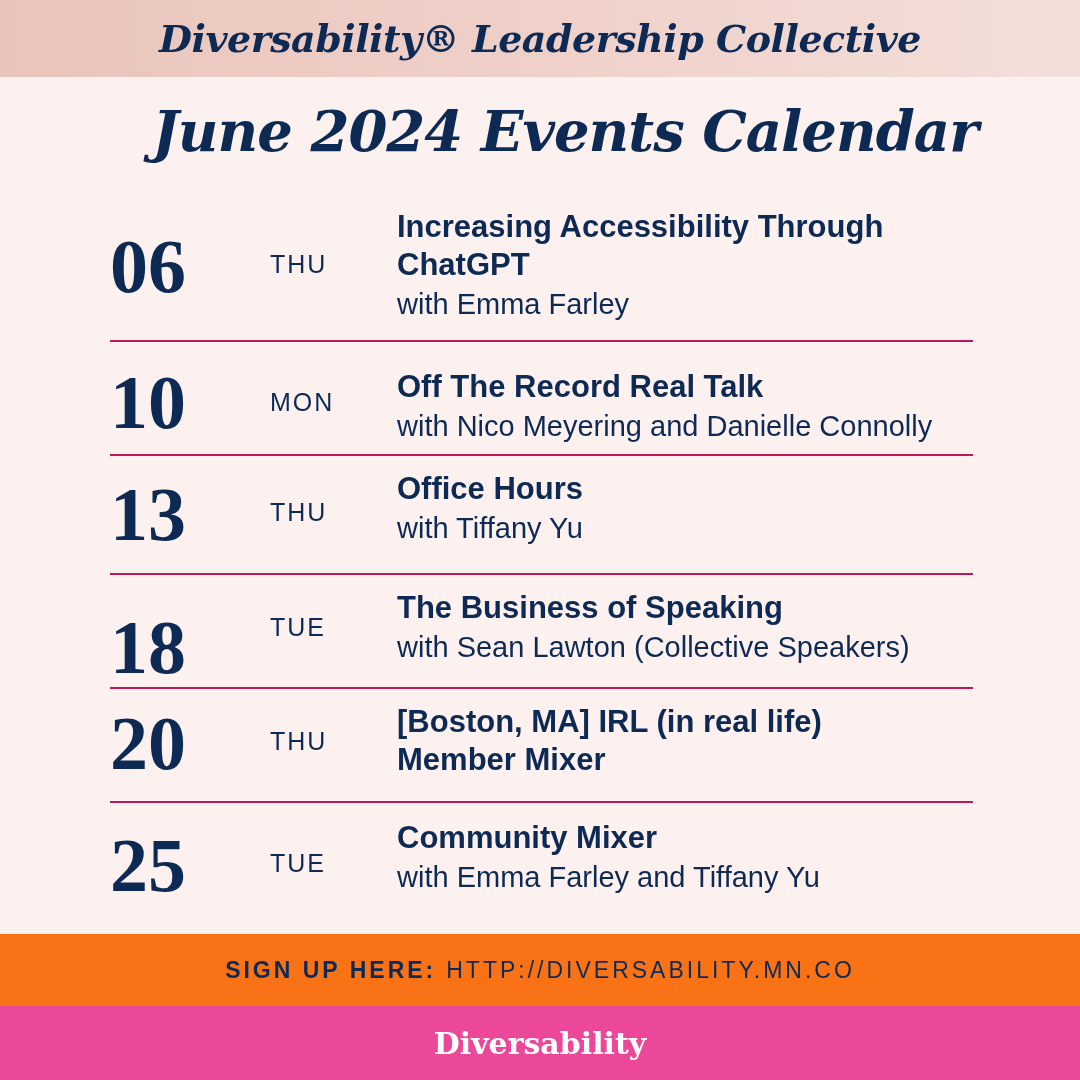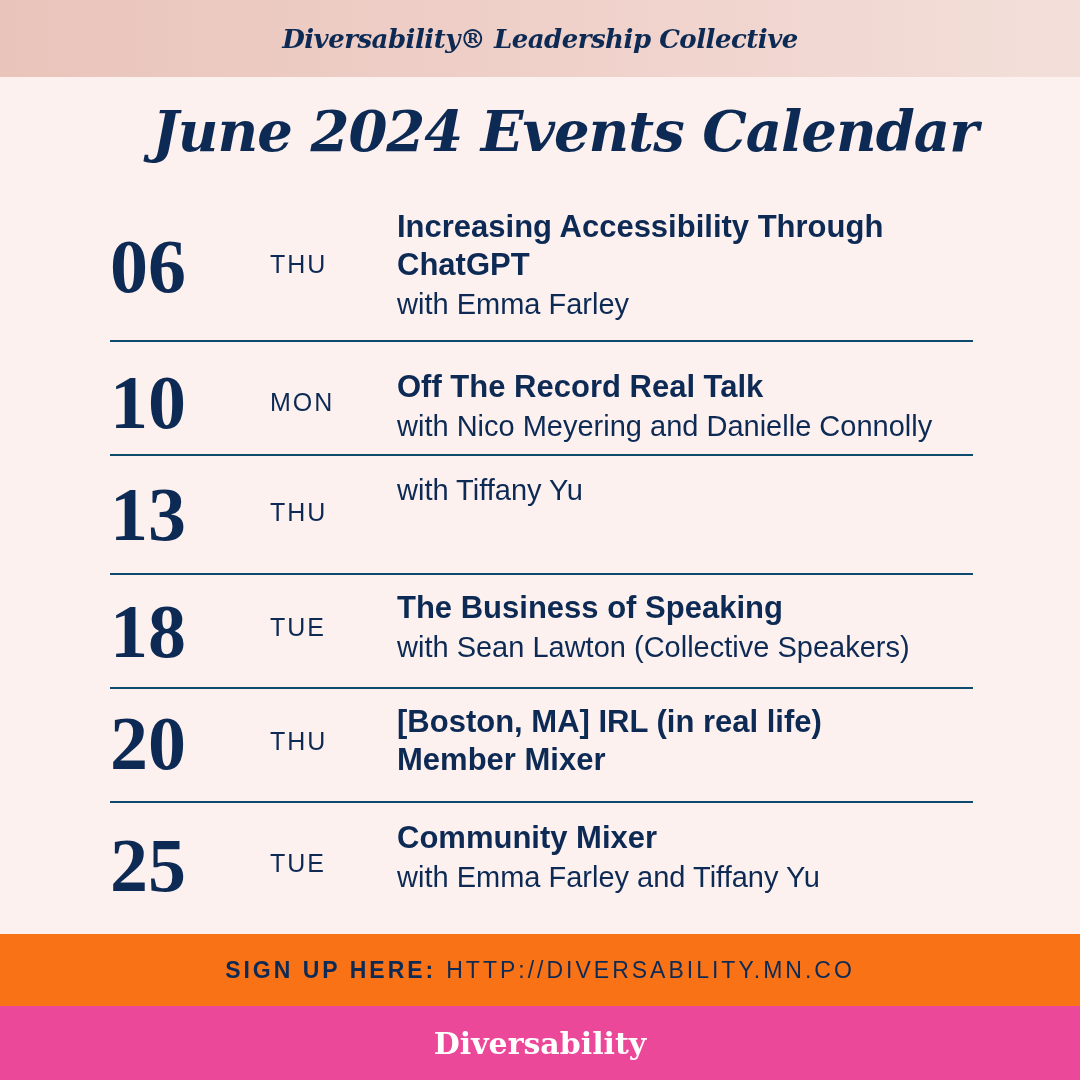--- a/index.html
+++ b/index.html
@@ -1,21 +1,21 @@
 <!DOCTYPE html>
 <html><head>
 <meta charset="utf-8">
 <style>
   html, body { margin:0; padding:0; }
   body { width:1080px; height:1080px; overflow:hidden; background:#fdf1ef; font-family:"Liberation Sans", sans-serif; color:#0d2a55; }
   .top-banner { position:absolute; left:0; top:0; width:1080px; height:77px; background:linear-gradient(90deg,#e9c4bb 0%,#f0d3cc 60%,#f3dfda 100%); display:flex; align-items:center; justify-content:center; }
-  .top-banner span { font-family:"DejaVu Serif", serif; font-style:italic; font-weight:bold; font-size:26px; color:#0d2a55; letter-spacing:-0.5px; }
+  .top-banner span { font-family:"DejaVu Serif", serif; font-style:italic; font-weight:bold; font-size:38px; color:#0d2a55; letter-spacing:-0.5px; }
   .title { position:absolute; left:0; top:98px; width:1080px; text-align:center; font-family:"DejaVu Serif", serif; font-style:italic; font-weight:bold; font-size:56px; color:#0d2a55; letter-spacing:-1px;padding-left:25px; }
   .events { position:absolute; left:110px; top:200px; width:863px; }
-  .event { position:relative; border-bottom:2px solid #0c4a6e; }
+  .event { position:relative; border-bottom:2px solid #be185d; }
   .event:last-child { border-bottom:none; }
   .day-num { position:absolute; left:0; font-family:"Liberation Serif", serif; font-weight:bold; font-size:76px; color:#0d2a55; line-height:1; }
   .dow { position:absolute; left:160px; font-size:25px; letter-spacing:2px; color:#0d2a55; }
   .info { margin-left:287px; }
   .ev-title { font-weight:bold; font-size:31px; line-height:38px; color:#0d2a55; }
   .ev-with { font-size:29px; line-height:40px; color:#0d2a55; }
   .signup { position:absolute; left:0; top:934px; width:1080px; height:72px; background:#f97316; display:flex; align-items:center; justify-content:center; font-size:23px; letter-spacing:3px; color:#0d2a55; }
   .signup b { margin-right:10px; }
   .bottom-banner { position:absolute; left:0; top:1006px; width:1080px; height:74px; background:#ec4899; display:flex; align-items:center; justify-content:center; }
   .bottom-banner span { font-family:"DejaVu Serif", serif; font-weight:bold; font-size:30px; color:#ffffff; }
@@ -43,25 +43,26 @@
     <div class="dow" style="top:46px;">MON</div>
     <div class="info" style="padding-top:26px;">
       <div class="ev-title">Off The Record Real Talk</div>
       <div class="ev-with">with Nico Meyering and Danielle Connolly</div>
     </div>
   </div>
   <div class="event" style="height:117px;">
     <div class="day-num" style="top:20px;">13</div>
     <div class="dow" style="top:42px;">THU</div>
     <div class="info" style="padding-top:14px;">
+      <div class="ev-title">Office Hours</div>
       <div class="ev-with">with Tiffany Yu</div>
     </div>
   </div>
   <div class="event" style="height:112px;">
-    <div class="day-num" style="top:18px;">18</div>
+    <div class="day-num" style="top:34px;">18</div>
     <div class="dow" style="top:38px;">TUE</div>
     <div class="info" style="padding-top:14px;">
       <div class="ev-title">The Business of Speaking</div>
       <div class="ev-with">with Sean Lawton (Collective Speakers)</div>
     </div>
   </div>
   <div class="event" style="height:112px;">
     <div class="day-num" style="top:16px;">20</div>
     <div class="dow" style="top:38px;">THU</div>
     <div class="info" style="padding-top:14px;">

